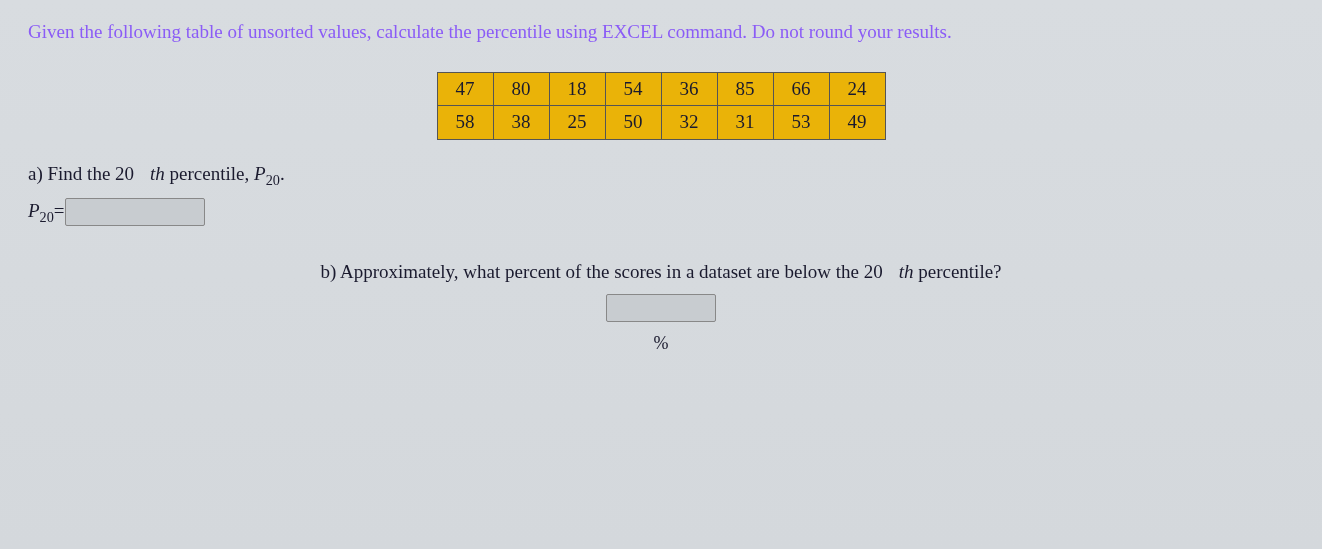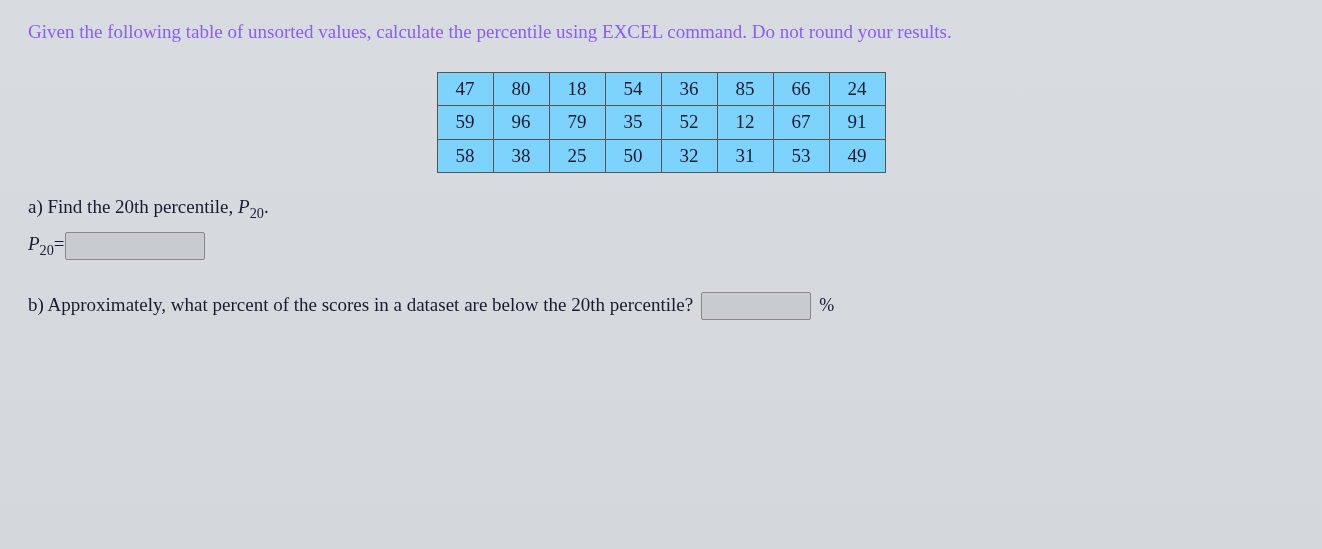--- a/index.html
+++ b/index.html
@@ -17,21 +17,21 @@
       font-size: 19px;
       line-height: 1.5;
     }
     .question-text {
       margin-bottom: 25px;
       color: #8b5cf6;
     }
     .data-table {
       border-collapse: collapse;
       margin: 0 auto 20px auto;
-      background: #7dd3fc;
+      background: #eab308;
     }
     .data-table td {
       border: 1px solid #555;
       text-align: center;
       width: 56px;
       height: 30px;
       font-size: 19px;
       color: #1a1a2e;
       padding: 2px 8px;
     }
@@ -62,62 +62,55 @@
       width: 140px;
       padding: 2px 6px;
       font-size: 16px;
       border-radius: 2px;
     }
     .part-b {
       display: flex;
       align-items: center;
       gap: 8px;
       flex-wrap: wrap;
+      flex-direction: column;
     }
     .percent-input {
       border: 1px solid #888;
       background: #c8ccd0;
       height: 28px;
       width: 110px;
       padding: 2px 6px;
       font-size: 16px;
       border-radius: 2px;
     }
     .percent-sign {
       font-size: 18px;
     }
     .ital {
+      font-style: italic;
+      padding-left: 16px;
     }
   </style>
 </head>
 <body>
 
 <div class="question-text">Given the following table of unsorted values, calculate the percentile using EXCEL command. Do not round your results.</div>
 
 <table class="data-table">
   <tbody>
     <tr>
       <td>47</td>
       <td>80</td>
       <td>18</td>
       <td>54</td>
       <td>36</td>
       <td>85</td>
       <td>66</td>
       <td>24</td>
-    </tr>
-    <tr>
-      <td>59</td>
-      <td>96</td>
-      <td>79</td>
-      <td>35</td>
-      <td>52</td>
-      <td>12</td>
-      <td>67</td>
-      <td>91</td>
     </tr>
     <tr>
       <td>58</td>
       <td>38</td>
       <td>25</td>
       <td>50</td>
       <td>32</td>
       <td>31</td>
       <td>53</td>
       <td>49</td>

